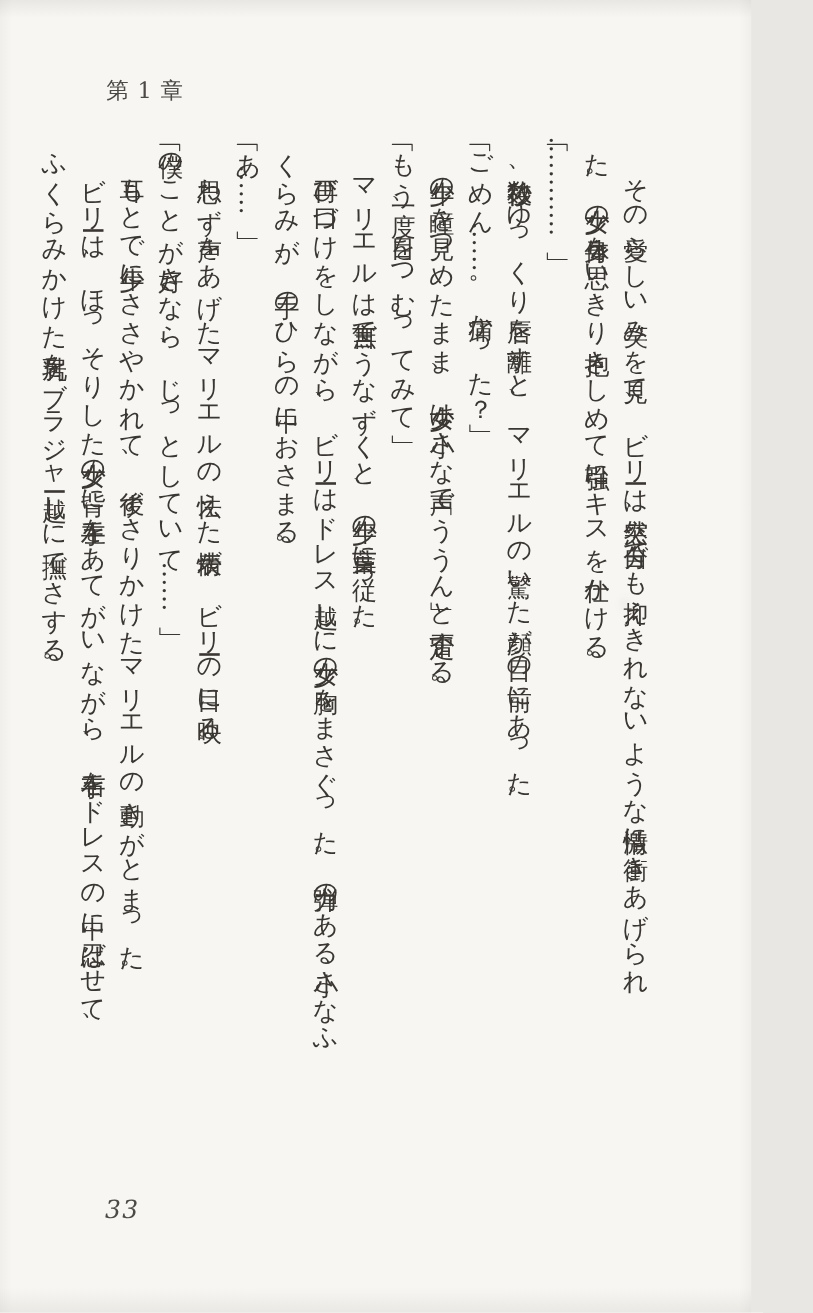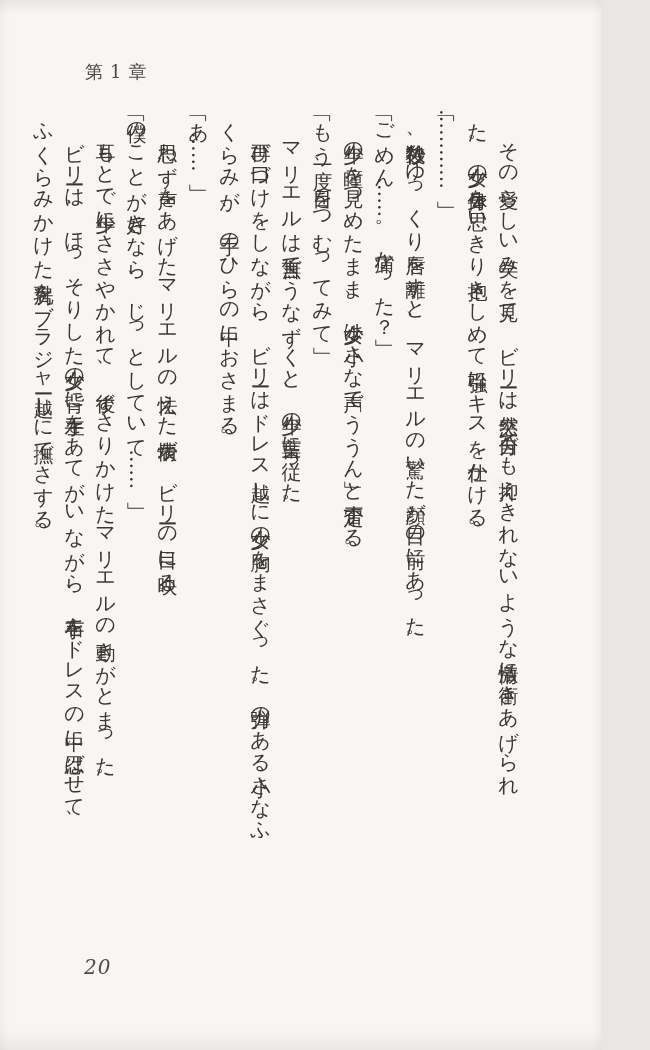--- a/index.html
+++ b/index.html
@@ -89,19 +89,19 @@
       <p class="line indent">再び口づけをしながら、ビリーはドレス越しに少女の胸をまさぐった。弾力のある小さなふ</p>
       <p class="line">くらみが、手のひらの中におさまる。</p>
       <p class="line">「あ……」</p>
       <p class="line indent">思わず声をあげたマリエルの怯えた表情が、ビリーの目に映る。</p>
       <p class="line">「僕のことが好きなら、じっとしていて……」</p>
       <p class="line indent">耳もとで少年にささやかれて、後ずさりかけたマリエルの動きがとまった。</p>
       <p class="line indent">ビリーは、ほっそりした少女の背に左手をあてがいながら、右手をドレスの中に忍ばせて、</p>
       <p class="line">ふくらみかけた乳房をブラジャー越しに撫でさする。</p>
     </div>
 
-  <div class="page-number">20</div>
+  <div class="page-number">33</div>
 
   <div class="smudge s1"></div>
   <div class="smudge s2"></div>
   <div class="smudge s3"></div>
   <div class="smudge s4"></div>
 </div>
 
 </body></html>

